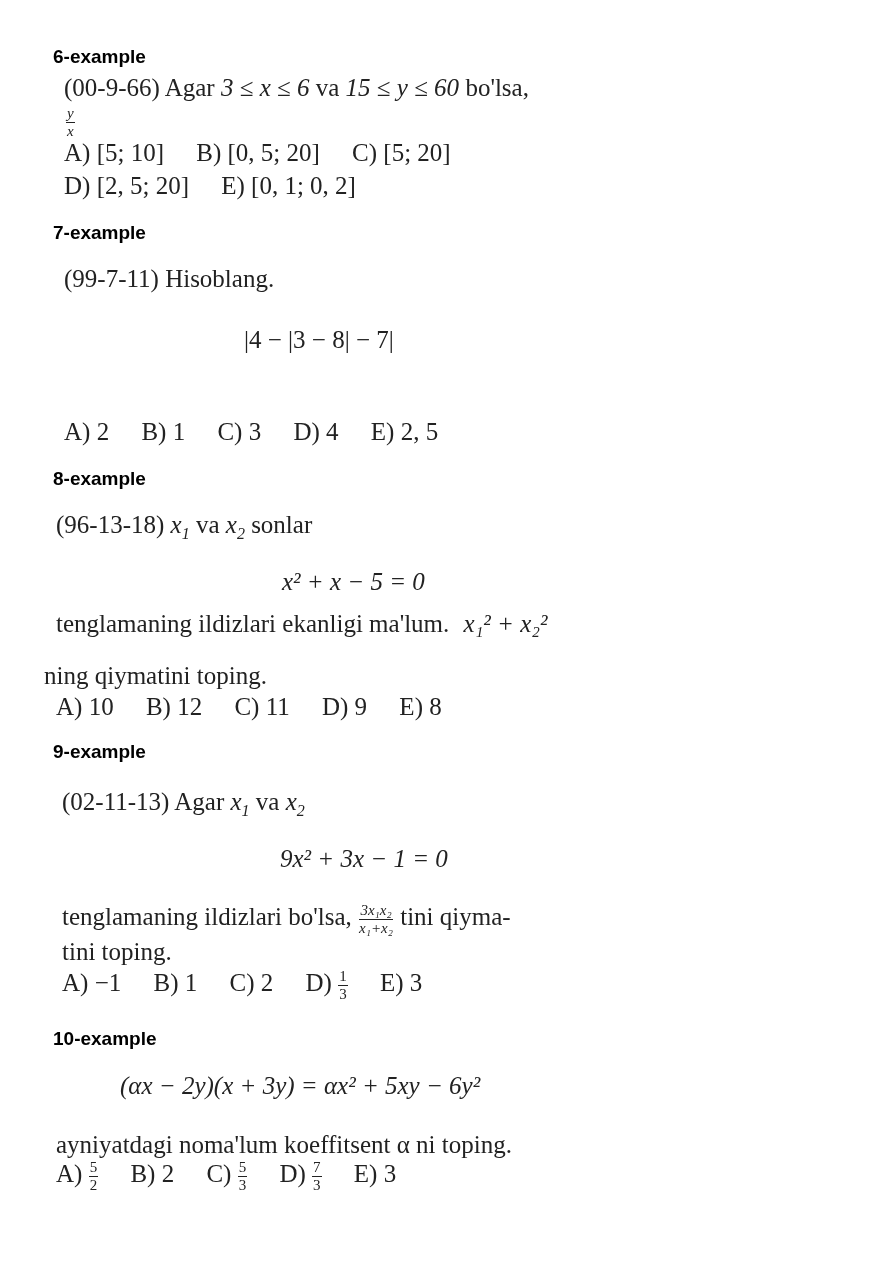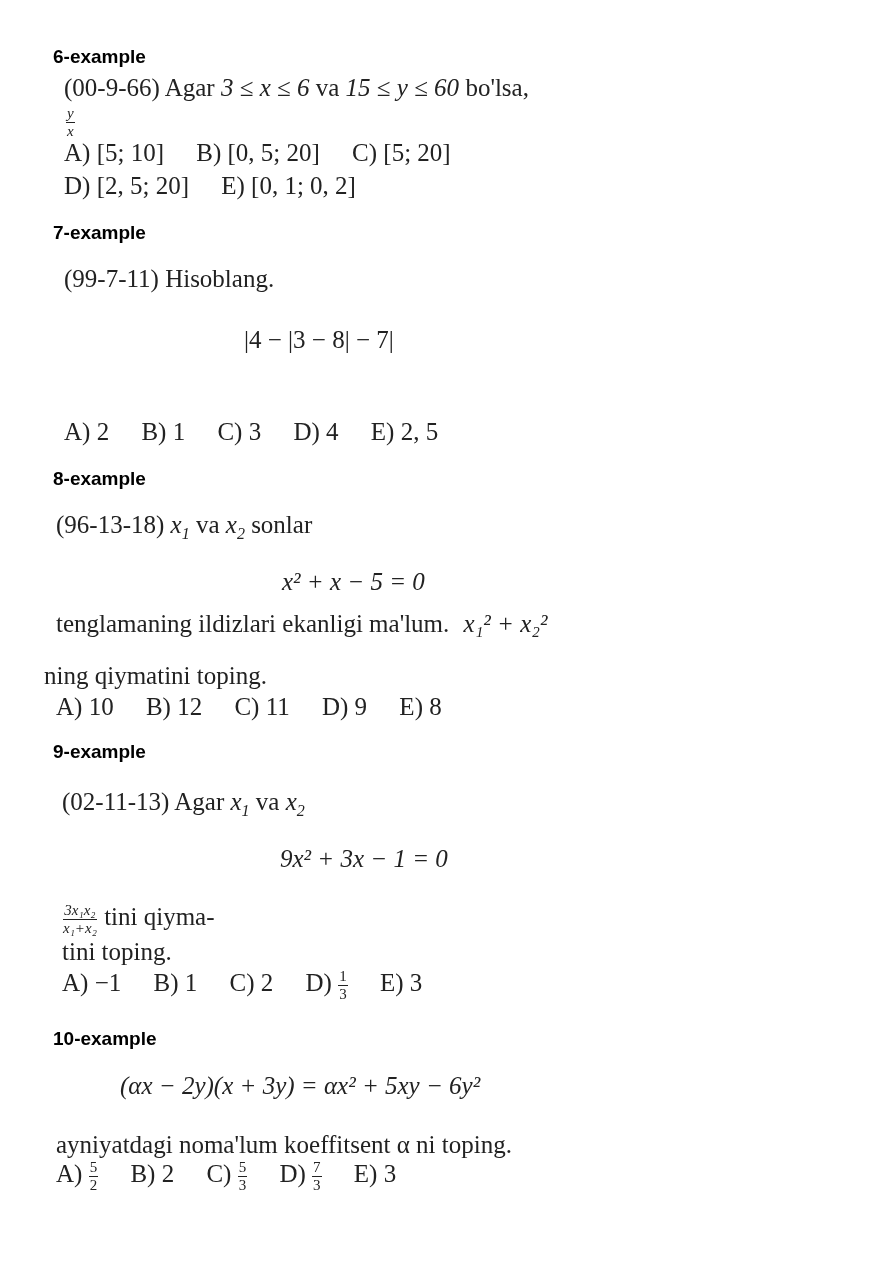--- a/index.html
+++ b/index.html
@@ -87,20 +87,21 @@
 <div class="heading" style="top:741px;">9-example</div>
 <div class="serif" style="left:62px; top:788px;font-family:Liberation Serif, serif;">
   <span>(02-11-13)</span>
   <span>Agar</span>
   <span class="m">x<sub>1</sub></span>
   <span>va</span>
   <span class="m">x<sub>2</sub></span>
 </div>
 <div class="serif m" style="left:246px; top:845px;margin-left:34px;">9x² + 3x − 1 = 0</div>
 <div class="serif" style="left:62px; top:903px;">
+  <span>tenglamaning ildizlari bo'lsa,</span>
   <span class="sfrac m">
       <span class="num">3x₁x₂</span>
       <span class="den">x₁+x₂</span>
     </span>
   <span>tini qiyma-</span>
 </div>
 <div class="serif" style="left:62px; top:938px;">tini toping.</div>
 <div class="serif" style="left:62px; top:969px;">
   <span class="opt">A) −1</span>
   <span class="opt">B) 1</span>

